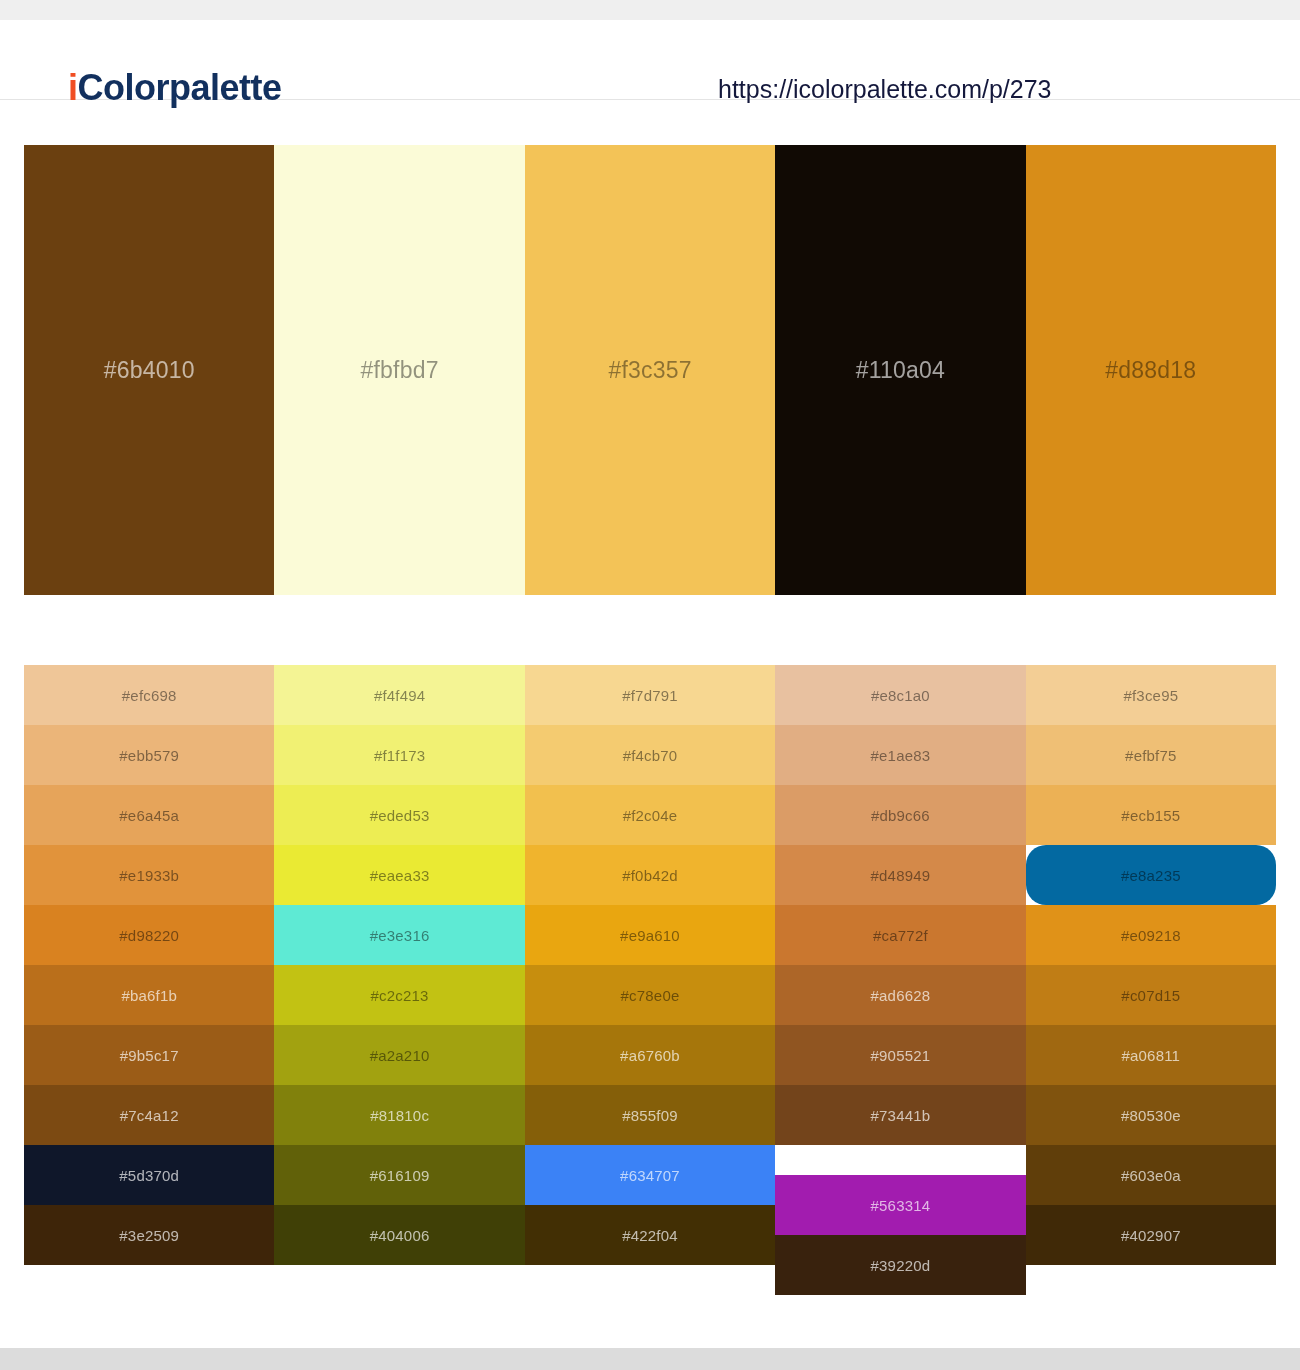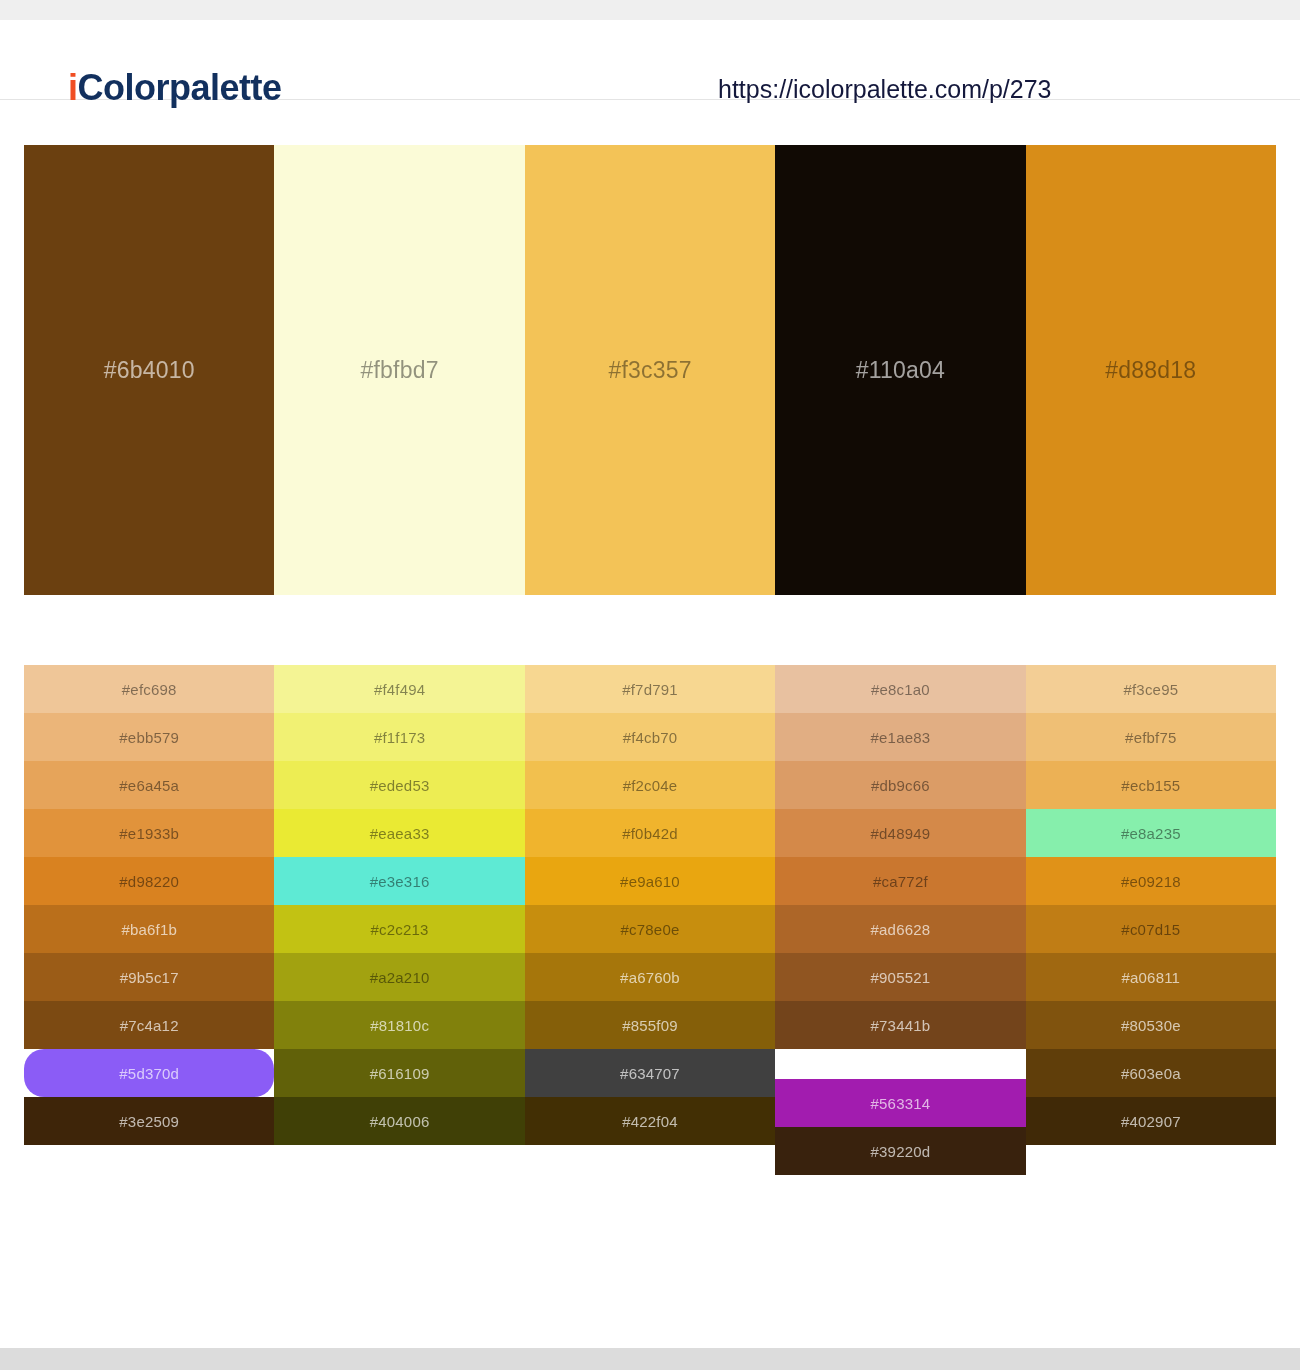--- a/index.html
+++ b/index.html
@@ -79,21 +79,21 @@
     position: absolute;
     left: 24px;
     top: 665px;
     width: 1252px;
     display: flex;
   }
   .shade-col {
     flex: 1 1 0;
   }
   .shade-cell {
-    height: 48px;
+    height: 60px;
     display: flex;
     align-items: center;
     justify-content: center;
     font-size: 15px;
     letter-spacing: 0.2px;
   }
   .shade-cell.on-dark {
     color: rgba(255, 255, 255, 0.68);
   }
   .shade-cell.on-light {
@@ -141,21 +141,21 @@
 <div class="shades-grid">
     <div class="shade-col">
       <div class="shade-cell on-light" style="background: rgb(239, 198, 152);">#efc698</div>
       <div class="shade-cell on-light" style="background: rgb(235, 181, 121);">#ebb579</div>
       <div class="shade-cell on-light" style="background: rgb(230, 164, 90);">#e6a45a</div>
       <div class="shade-cell on-light" style="background: rgb(225, 147, 59);">#e1933b</div>
       <div class="shade-cell on-light" style="background: rgb(217, 130, 32);">#d98220</div>
       <div class="shade-cell on-dark" style="background: rgb(186, 111, 27);">#ba6f1b</div>
       <div class="shade-cell on-dark" style="background: rgb(155, 92, 23);">#9b5c17</div>
       <div class="shade-cell on-dark" style="background: rgb(124, 74, 18);">#7c4a12</div>
-      <div class="shade-cell on-dark" style="background: #8b5cf6; border-radius: 20px;">#5d370d</div>
+      <div class="shade-cell on-dark" style="background: #0f172a;">#5d370d</div>
       <div class="shade-cell on-dark" style="background: rgb(62, 37, 9);">#3e2509</div>
     </div>
     <div class="shade-col">
       <div class="shade-cell on-light" style="background: rgb(244, 244, 148);">#f4f494</div>
       <div class="shade-cell on-light" style="background: rgb(241, 241, 115);">#f1f173</div>
       <div class="shade-cell on-light" style="background: rgb(237, 237, 83);">#eded53</div>
       <div class="shade-cell on-light" style="background: rgb(234, 234, 51);">#eaea33</div>
       <div class="shade-cell on-light" style="background: #5eead4;">#e3e316</div>
       <div class="shade-cell on-light" style="background: rgb(194, 194, 19);">#c2c213</div>
       <div class="shade-cell on-light" style="background: rgb(162, 162, 16);">#a2a210</div>
@@ -165,40 +165,40 @@
     </div>
     <div class="shade-col">
       <div class="shade-cell on-light" style="background: rgb(247, 215, 145);">#f7d791</div>
       <div class="shade-cell on-light" style="background: rgb(244, 203, 112);">#f4cb70</div>
       <div class="shade-cell on-light" style="background: rgb(242, 192, 78);">#f2c04e</div>
       <div class="shade-cell on-light" style="background: rgb(240, 180, 45);">#f0b42d</div>
       <div class="shade-cell on-light" style="background: rgb(233, 166, 16);">#e9a610</div>
       <div class="shade-cell on-light" style="background: rgb(199, 142, 14);">#c78e0e</div>
       <div class="shade-cell on-dark" style="background: rgb(166, 118, 11);">#a6760b</div>
       <div class="shade-cell on-dark" style="background: rgb(133, 95, 9);">#855f09</div>
-      <div class="shade-cell on-dark" style="background: #404040;">#634707</div>
+      <div class="shade-cell on-dark" style="background: #3b82f6;">#634707</div>
       <div class="shade-cell on-dark" style="background: rgb(66, 47, 4);">#422f04</div>
     </div>
     <div class="shade-col">
       <div class="shade-cell on-light" style="background: rgb(232, 193, 160);">#e8c1a0</div>
       <div class="shade-cell on-light" style="background: rgb(225, 174, 131);">#e1ae83</div>
       <div class="shade-cell on-light" style="background: rgb(219, 156, 102);">#db9c66</div>
       <div class="shade-cell on-light" style="background: rgb(212, 137, 73);">#d48949</div>
       <div class="shade-cell on-light" style="background: rgb(202, 119, 47);">#ca772f</div>
       <div class="shade-cell on-dark" style="background: rgb(173, 102, 40);">#ad6628</div>
       <div class="shade-cell on-dark" style="background: rgb(144, 85, 33);">#905521</div>
       <div class="shade-cell on-dark" style="background: rgb(115, 68, 27);">#73441b</div>
       <div class="shade-cell on-dark" style="background: #a21caf; margin-top: 30px;">#563314</div>
       <div class="shade-cell on-dark" style="background: rgb(57, 34, 13);">#39220d</div>
     </div>
     <div class="shade-col">
       <div class="shade-cell on-light" style="background: rgb(243, 206, 149);">#f3ce95</div>
       <div class="shade-cell on-light" style="background: rgb(239, 191, 117);">#efbf75</div>
       <div class="shade-cell on-light" style="background: rgb(236, 177, 85);">#ecb155</div>
-      <div class="shade-cell on-light" style="background: #86efac;">#e8a235</div>
+      <div class="shade-cell on-light" style="background: #0369a1; border-radius: 20px;">#e8a235</div>
       <div class="shade-cell on-light" style="background: rgb(224, 146, 24);">#e09218</div>
       <div class="shade-cell on-light" style="background: rgb(192, 125, 21);">#c07d15</div>
       <div class="shade-cell on-dark" style="background: rgb(160, 104, 17);">#a06811</div>
       <div class="shade-cell on-dark" style="background: rgb(128, 83, 14);">#80530e</div>
       <div class="shade-cell on-dark" style="background: rgb(96, 62, 10);">#603e0a</div>
       <div class="shade-cell on-dark" style="background: rgb(64, 41, 7);">#402907</div>
     </div>
   </div>
 
 <div class="footer-band"></div>

